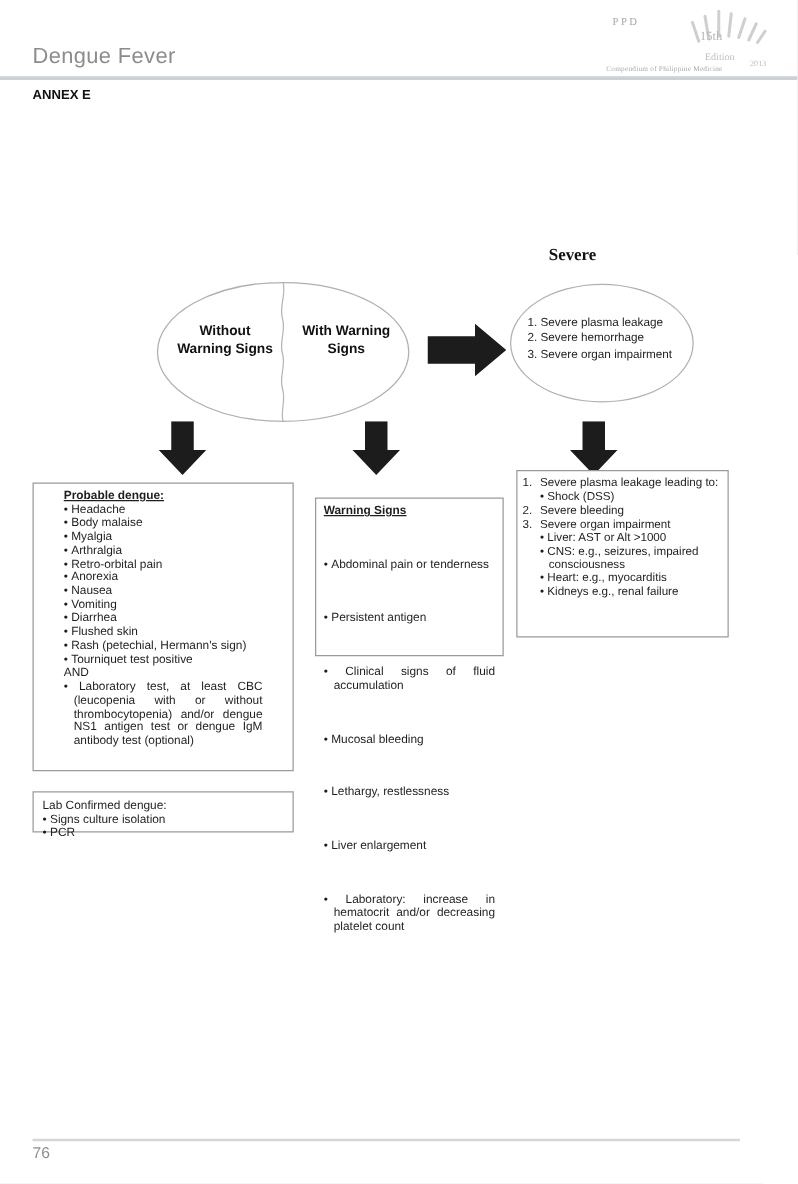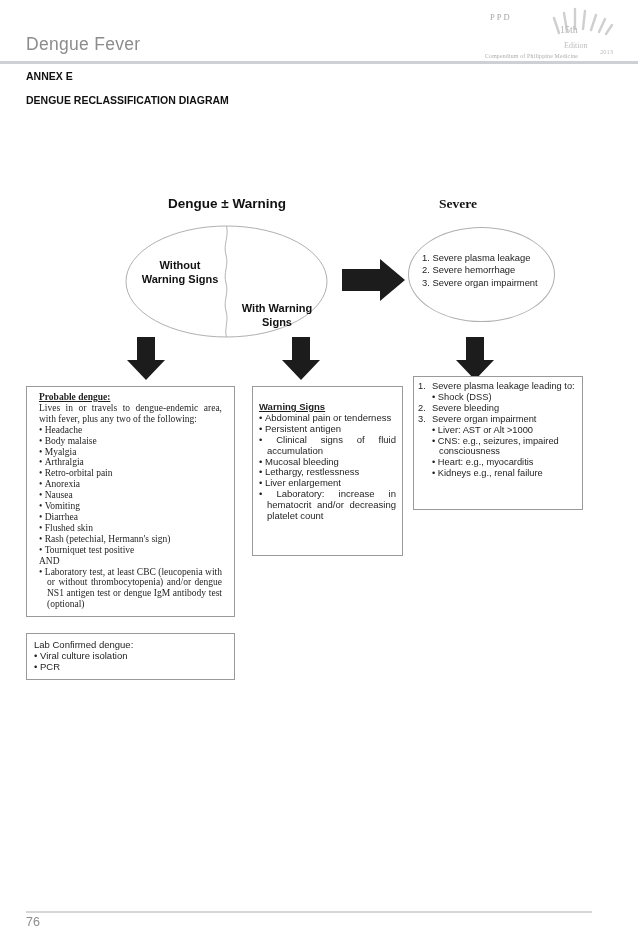--- a/index.html
+++ b/index.html
@@ -22,40 +22,40 @@
   .logo-year{position:absolute;left:120px;top:42px;font-size:6.5px;color:#bdbdbd;}
   .logo-tagline{position:absolute;left:5px;top:47px;font-size:5.8px;color:#ababab;letter-spacing:.2px;white-space:nowrap;}
   
   .branch-heading{position:absolute;font-size:13.5px;font-weight:bold;color:#111;text-align:center;}
   .bh-left{left:127px;top:196px;width:200px;}
   .bh-right{left:398px;top:196px;width:120px;font-family:Liberation Serif, serif;}
   
   .ellipse-left-wrap{position:absolute;left:125px;top:225px;width:203px;height:113px;}
   .ellipse-label{position:absolute;width:84px;text-align:center;font-size:11px;font-weight:bold;line-height:14px;color:#111;}
   .el-without{left:138px;top:258px;}
-  .el-with{left:235px;top:258px;margin-top:43px;}
+  .el-with{left:235px;top:258px;}
   .ellipse-right{position:absolute;left:408px;top:227px;width:145px;height:93px;border:1px solid #b0b0b0;border-radius:50%;background:#fff;}
   .severe-list{position:absolute;left:422px;top:252px;width:130px;font-size:9.4px;line-height:12.3px;color:#222;}
   
   .arrow{position:absolute;}
   .ar-right{left:342px;top:258px;}
   .ad1{left:126px;top:337px;}
   .ad2{left:281px;top:337px;}
   .ad3{left:455px;top:337px;}
   
   .box{position:absolute;border:1px solid #9a9a9a;background:#fff;font-size:9.5px;line-height:10.9px;color:#1e1e1e;box-sizing:border-box;}
-  .box1{left:26px;top:386px;width:209px;height:231px;padding:5px 12px;font-family:Liberation Serif, serif;}
-  .box2{left:252px;top:386px;width:151px;height:170px;padding:15px 6px;}
+  .box1{left:26px;top:386px;width:209px;height:231px;padding:5px 24px;}
+  .box2{left:252px;top:398px;width:151px;height:127px;padding:5px 6px;}
   .box3{left:413px;top:376px;width:170px;height:134px;padding:4px 4px 4px 4px;font-size:9.3px;line-height:10.9px;}
-  .box4{left:26px;top:633px;width:209px;height:47px;padding:6px 7px;}
+  .box4{left:26px;top:633px;width:209px;height:33px;padding:6px 7px;}
   .box-title{font-weight:bold;text-decoration:underline;}
   .jp{text-align:justify;}
   .b{padding-left:8px;text-indent:-8px;}
   .b::before{content:"\2022\00a0";}
-  .bj{text-align:justify;}
+  .bj{text-align:justify;margin-top:32px;}
   .nrow{padding-left:14px;text-indent:-14px;}
   .mk{display:inline-block;width:14px;text-indent:0;}
   .srow{margin-left:14px;padding-left:7px;text-indent:-7px;}
   .srow::before{content:"\2022\00a0";}
   
   .footer-rule{position:absolute;left:26px;top:911px;width:566px;height:1.5px;background:#d6d6d6;}
   .page-number{position:absolute;left:26px;top:915px;font-size:12.5px;color:#8d8d8d;}
 </style>
 </head>
 <body>
@@ -78,23 +78,21 @@
       </g>
     </svg>
     <div class="logo-15th">15th</div>
     <div class="logo-edition">Edition</div>
     <div class="logo-year">2013</div>
     <div class="logo-tagline">Compendium of Philippine Medicine</div>
   </div>
 
   <div class="header-rule"></div>
   <div class="annex">ANNEX E</div>
-  <div class="doc-heading">DENGUE RECLASSIFICATION DIAGRAM</div>
 
-  <div class="branch-heading bh-left">Dengue ± Warning</div>
   <div class="branch-heading bh-right">Severe</div>
 
   <svg class="ellipse-left-wrap" width="203" height="113" viewBox="0 0 203 113">
     <ellipse cx="101.5" cy="56.5" rx="100.5" ry="55.5" fill="#ffffff" stroke="#b0b0b0" stroke-width="1"></ellipse>
     <path d="M101.5,1 C104,12 98,20 101,30 C104,40 98,48 101,58 C104,68 98,76 101,86 C104,96 99,104 101.5,112" fill="none" stroke="#b5b5b5" stroke-width="1"></path>
   </svg>
   <div class="ellipse-label el-without">Without Warning Signs</div>
   <div class="ellipse-label el-with">With Warning Signs</div>
 
   <div class="ellipse-right"></div>
@@ -113,21 +111,20 @@
   </svg>
   <svg class="arrow ad2" width="40" height="43" viewBox="0 0 40 43">
     <polygon points="11,0 29,0 29,23 39,23 20,43 1,23 11,23" fill="#1c1c1c"></polygon>
   </svg>
   <svg class="arrow ad3" width="40" height="43" viewBox="0 0 40 43">
     <polygon points="11,0 29,0 29,23 39,23 20,43 1,23 11,23" fill="#1c1c1c"></polygon>
   </svg>
 
   <div class="box box1">
     <div class="box-title">Probable dengue:</div>
-    <div class="jp">Lives in or travels to dengue-endemic area, with fever, plus any two of the following:</div>
     <div>
 
     <div class="b">Headache</div>
         <div class="b">Body malaise</div>
         <div class="b">Myalgia</div>
         <div class="b">Arthralgia</div>
         <div class="b">Retro-orbital pain</div>
         <div class="b">Anorexia</div>
         <div class="b">Nausea</div>
         <div class="b">Vomiting</div>
@@ -162,21 +159,21 @@
     <div class="srow">Liver: AST or Alt &gt;1000</div>
     <div class="srow">CNS: e.g., seizures, impaired consciousness</div>
     <div class="srow">Heart: e.g., myocarditis</div>
     <div class="srow">Kidneys e.g., renal failure</div>
   </div>
 
   <div class="box box4">
     <div>Lab Confirmed dengue:</div>
     <div>
 
-    <div class="b">Viral culture isolation</div>
+    <div class="b">Signs culture isolation</div>
         <div class="b">PCR</div>
       </div>
   </div>
 
   <div class="footer-rule"></div>
   <div class="page-number">76</div>
 
 </div>
 
 </body></html>

